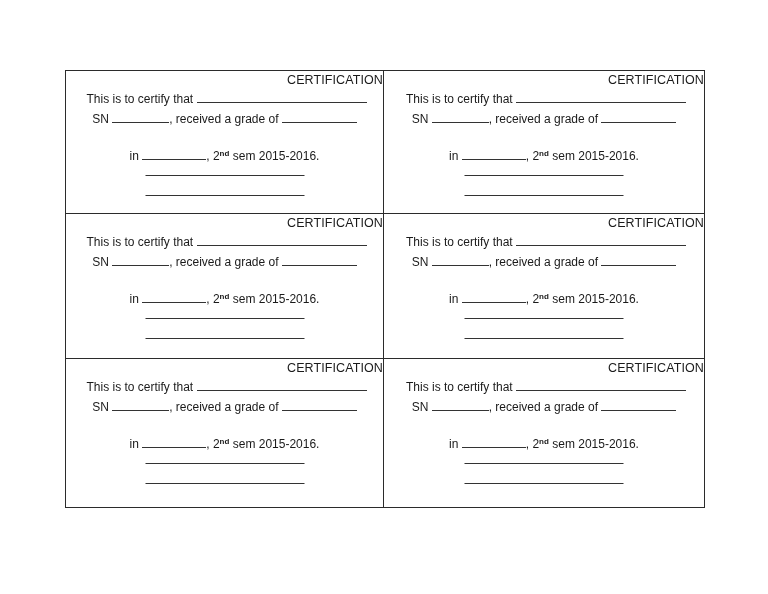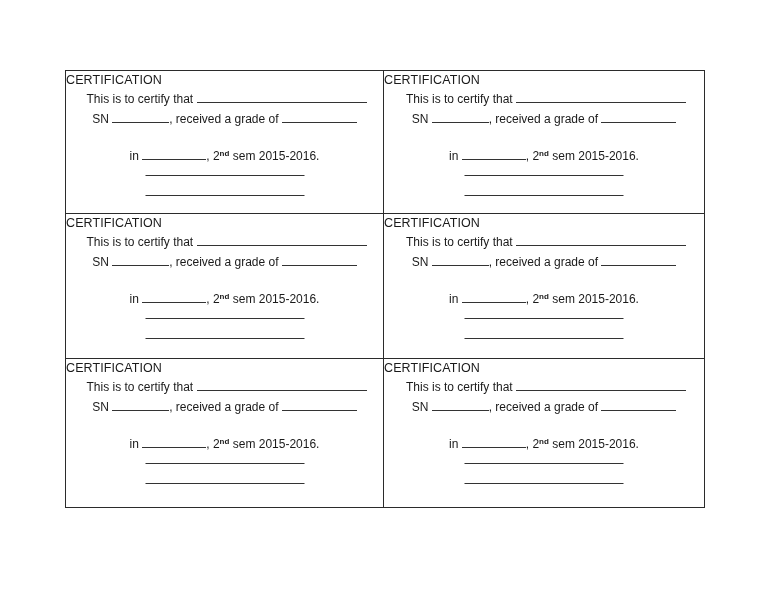--- a/index.html
+++ b/index.html
@@ -9,21 +9,21 @@
     }
     .sheet {
       position: absolute; left: 65px; top: 70px; width: 638px; height: 436px;
       border: 1px solid #2b2b2b; box-sizing: content-box;
     }
     .grid { display: grid; grid-template-columns: 318px 320px; grid-template-rows: 143px 145px 148px; width: 100%; height: 100%; }
     .cell { position: relative; box-sizing: border-box; }
     .cell.col-0 { border-right: 1px solid #2b2b2b; }
     .cell.row-0, .cell.row-1 { border-bottom: 1px solid #2b2b2b; }
     .title {
-      position: absolute; top: 2px; left: 0; right: 0; text-align: left;
+      position: absolute; top: 2px; left: 0; right: 0; text-align: right;
       font-size: 12.5px; letter-spacing: 0.1px;
     }
     .line {
       position: absolute; left: 0; right: 0; text-align: center;
       font-size: 12px; white-space: pre; line-height: 16px;
     }
     .l1 { top: 20px; padding-left: 4px; }
     .l2 { top: 40px; }
     .l3 { top: 77px; }
     sup { font-size: 8px; line-height: 0; vertical-align: 4px; font-weight: bold; }

